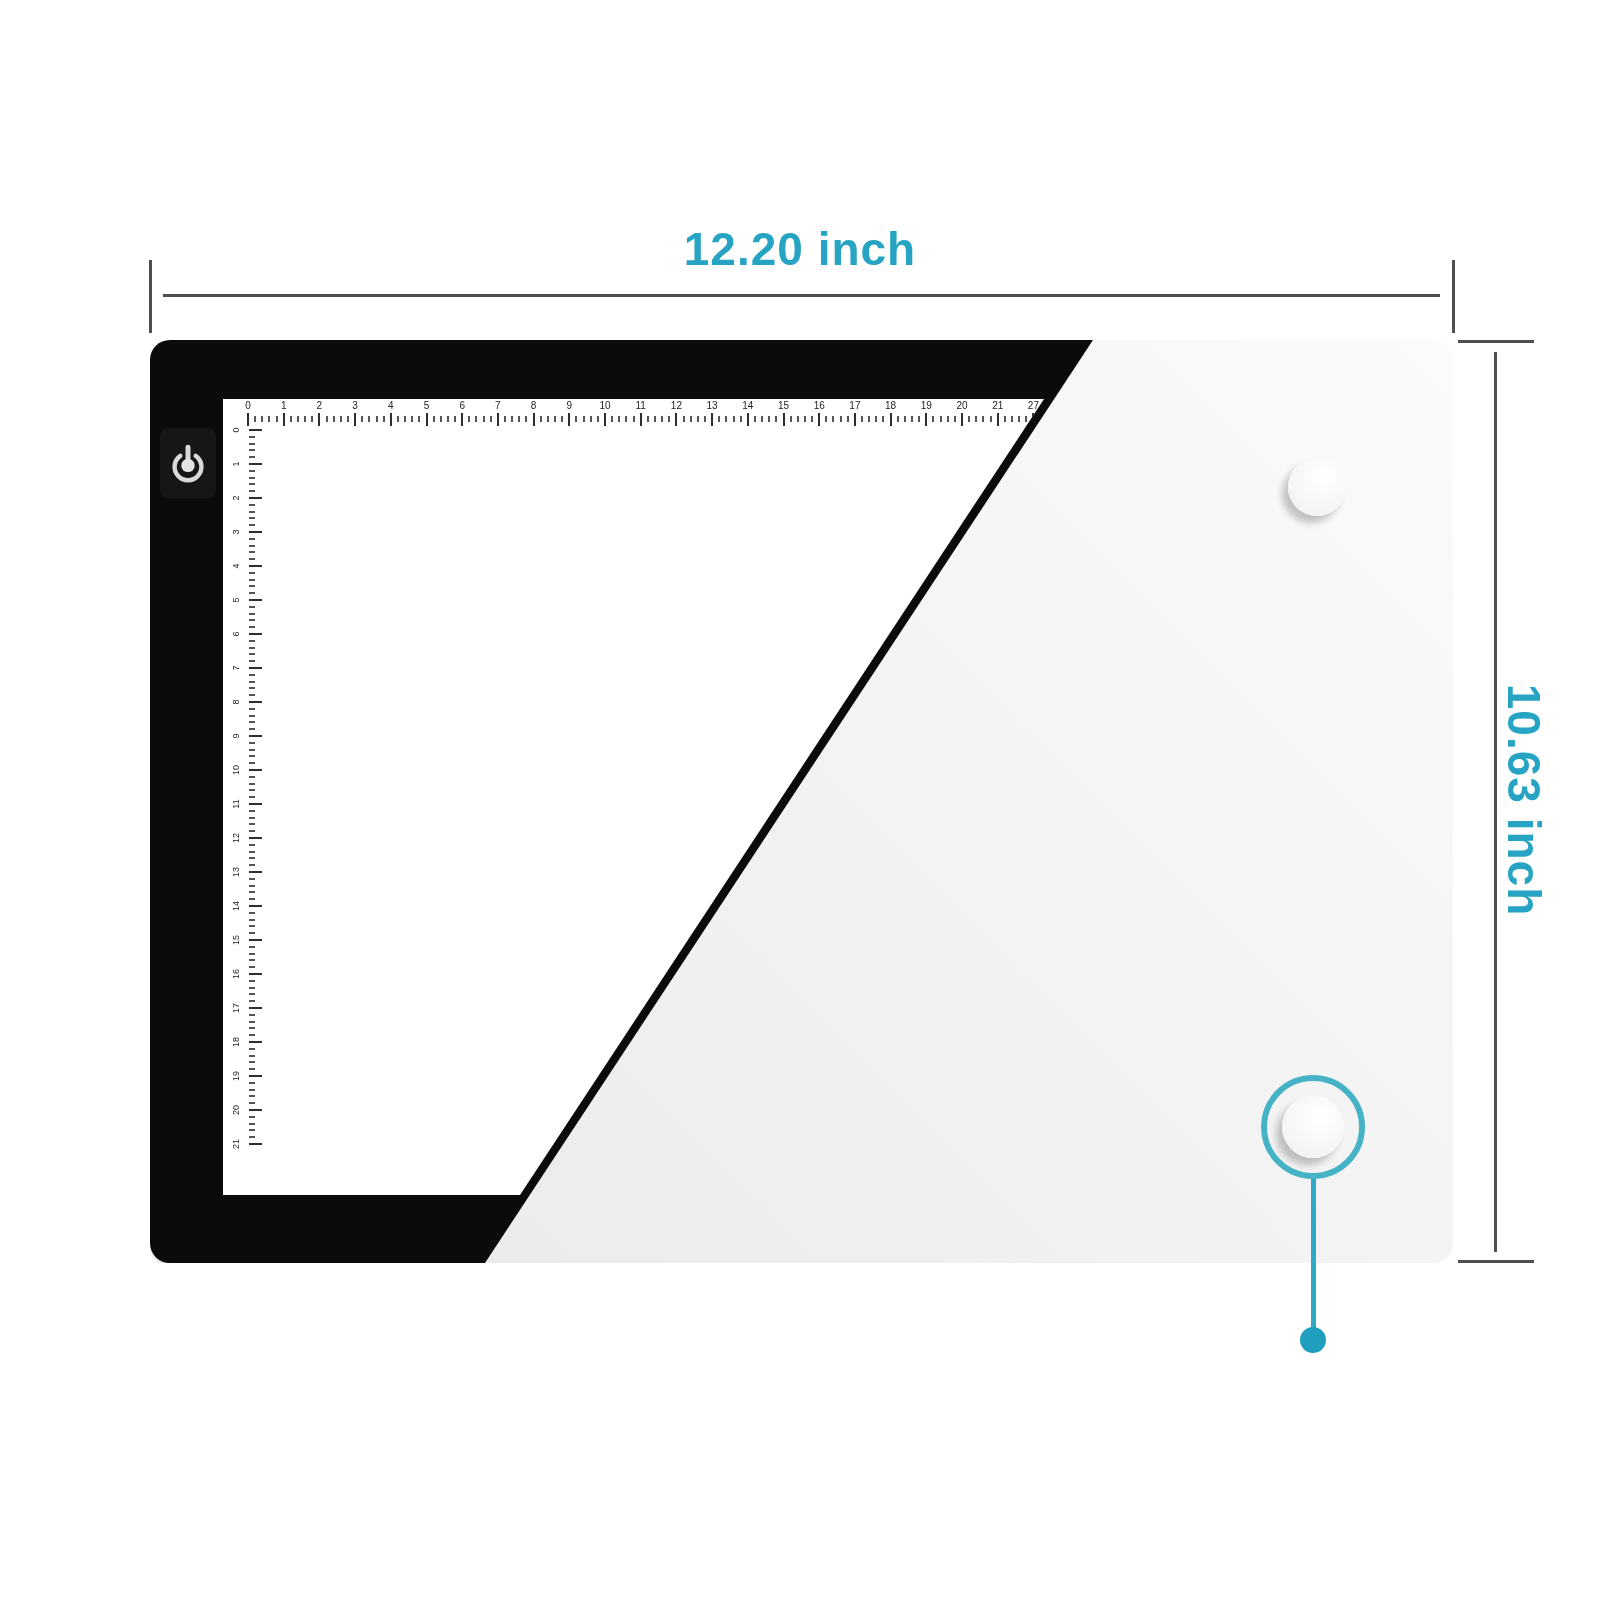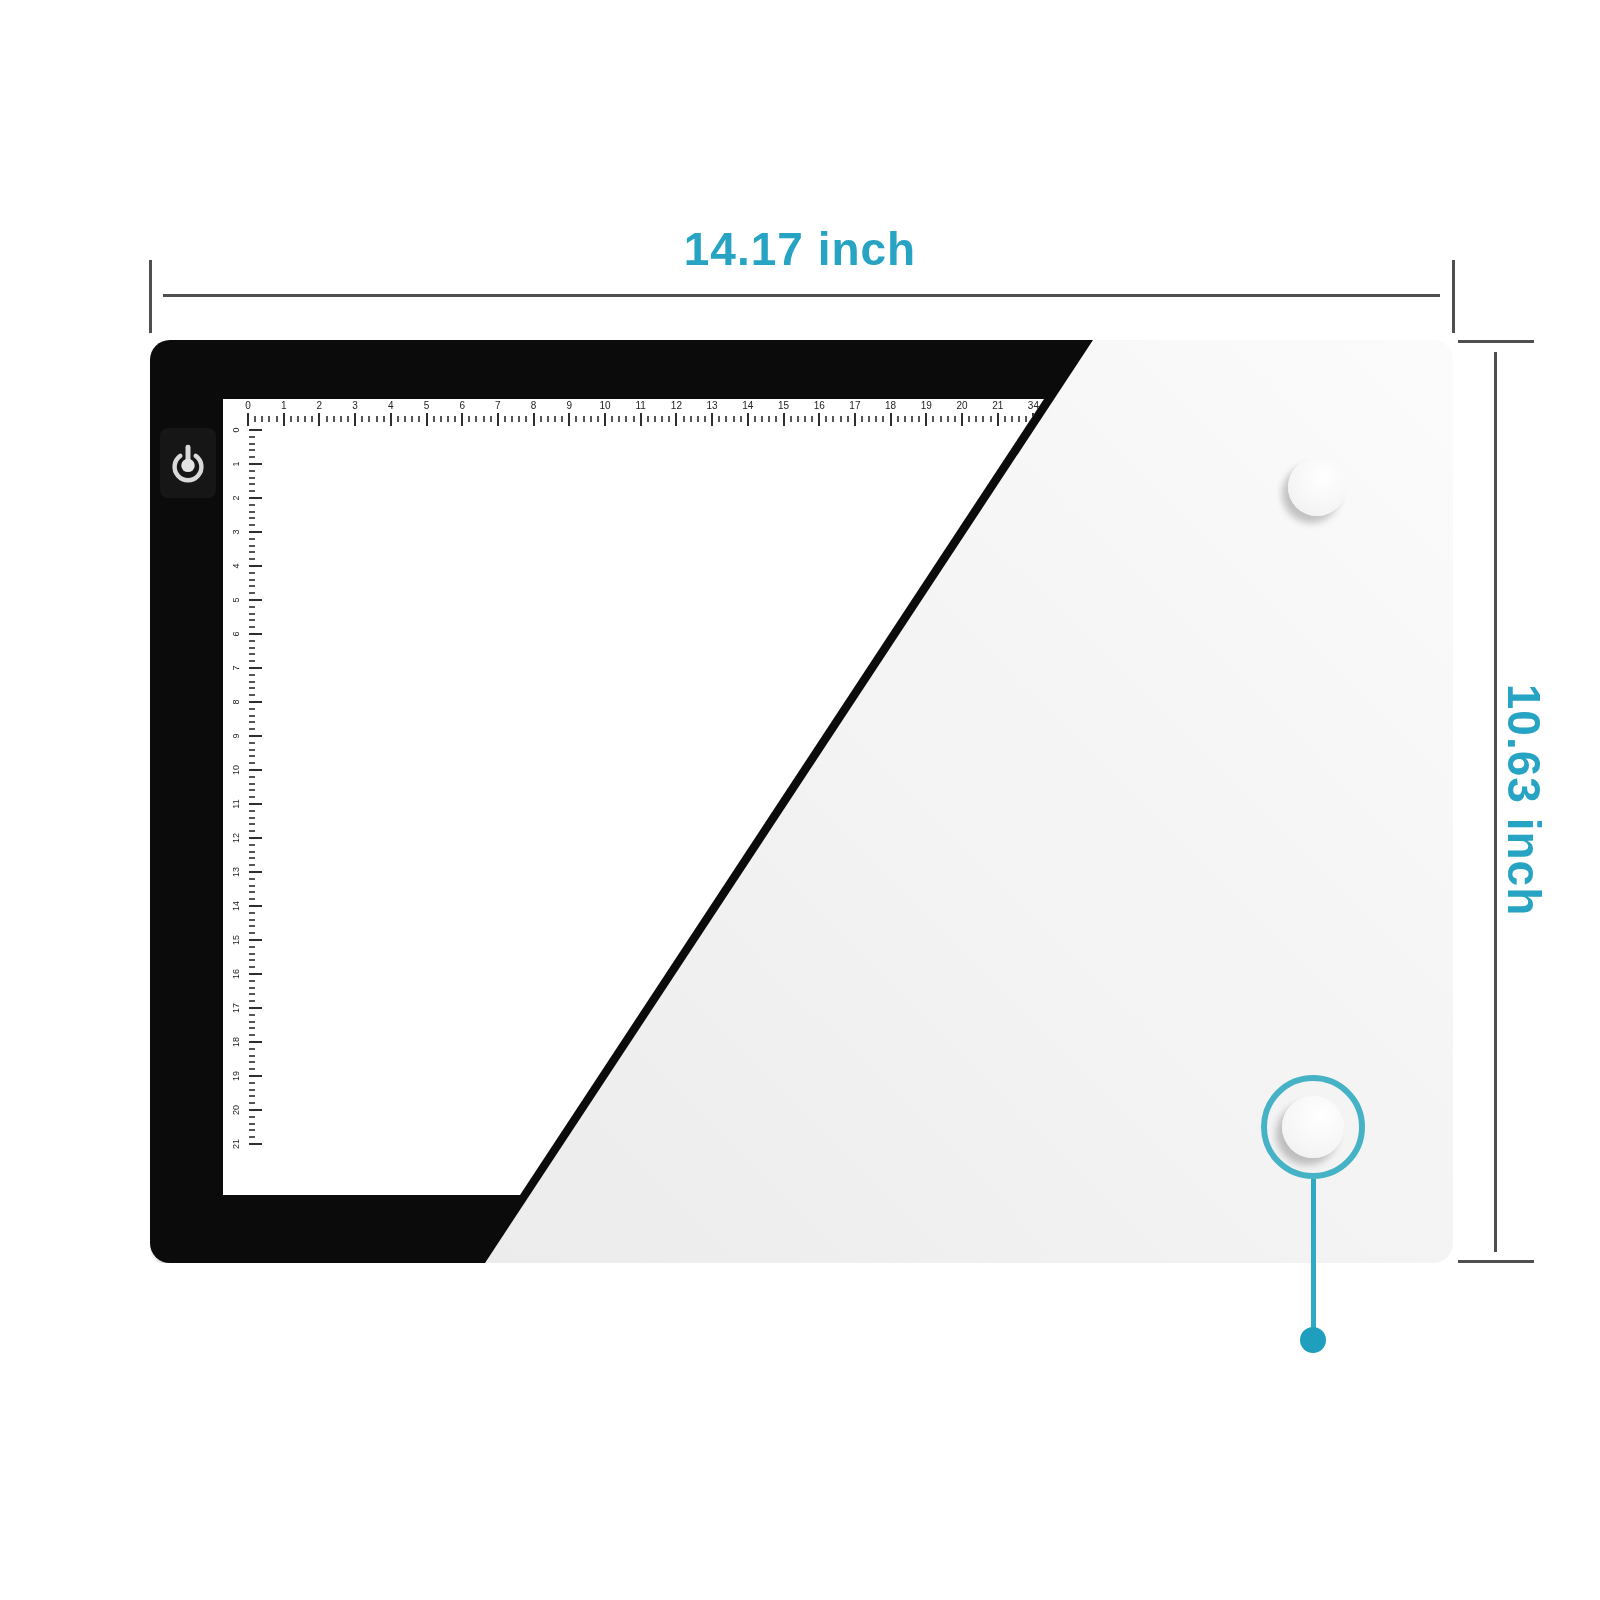--- a/index.html
+++ b/index.html
@@ -68,21 +68,21 @@
   .callout-label{
     position:absolute;left:980px;top:1348px;width:480px;text-align:center;
     color:#27A4C3;font-weight:bold;font-size:33px;
   }
 </style>
 </head>
 <body>
 
 <div class="stage">
 
-  <div class="dim-label dim-label-top">14.17 inch</div>
+  <div class="dim-label dim-label-top">12.20 inch</div>
   <div class="dim-line-h"></div>
   <div class="dim-tick-v tick-w-left"></div>
   <div class="dim-tick-v tick-w-right"></div>
 
   <div class="dim-label-right dim-label">
     <span>10.63 inch</span>
   </div>
   <div class="dim-line-v"></div>
   <div class="dim-tick-h tick-h-top"></div>
   <div class="dim-tick-h tick-h-bottom"></div>
@@ -227,21 +227,21 @@
           <div class="rt-minor" style="left: 746.14px;"></div>
           <div class="rt-minor" style="left: 753.28px;"></div>
           <div class="rt-minor" style="left: 760.42px;"></div>
           <div class="rt-minor" style="left: 767.56px;"></div>
           <div class="rt-num" style="left: 774.7px;">21</div>
           <div class="rt-major" style="left: 774.7px;"></div>
           <div class="rt-minor" style="left: 781.84px;"></div>
           <div class="rt-minor" style="left: 788.98px;"></div>
           <div class="rt-minor" style="left: 796.12px;"></div>
           <div class="rt-minor" style="left: 803.26px;"></div>
-          <div class="rt-num" style="left: 810.4px;">34</div>
+          <div class="rt-num" style="left: 810.4px;">27</div>
           <div class="rt-major" style="left: 810.4px;"></div>
         </div>
       <div class="ruler-left" id="ruler-left">
           <div class="rl-num" style="top: 31px;">0</div>
           <div class="rl-major" style="top: 31px;"></div>
           <div class="rl-minor" style="top: 37.8px;"></div>
           <div class="rl-minor" style="top: 44.6px;"></div>
           <div class="rl-minor" style="top: 51.4px;"></div>
           <div class="rl-minor" style="top: 58.2px;"></div>
           <div class="rl-num" style="top: 65px;">1</div>

